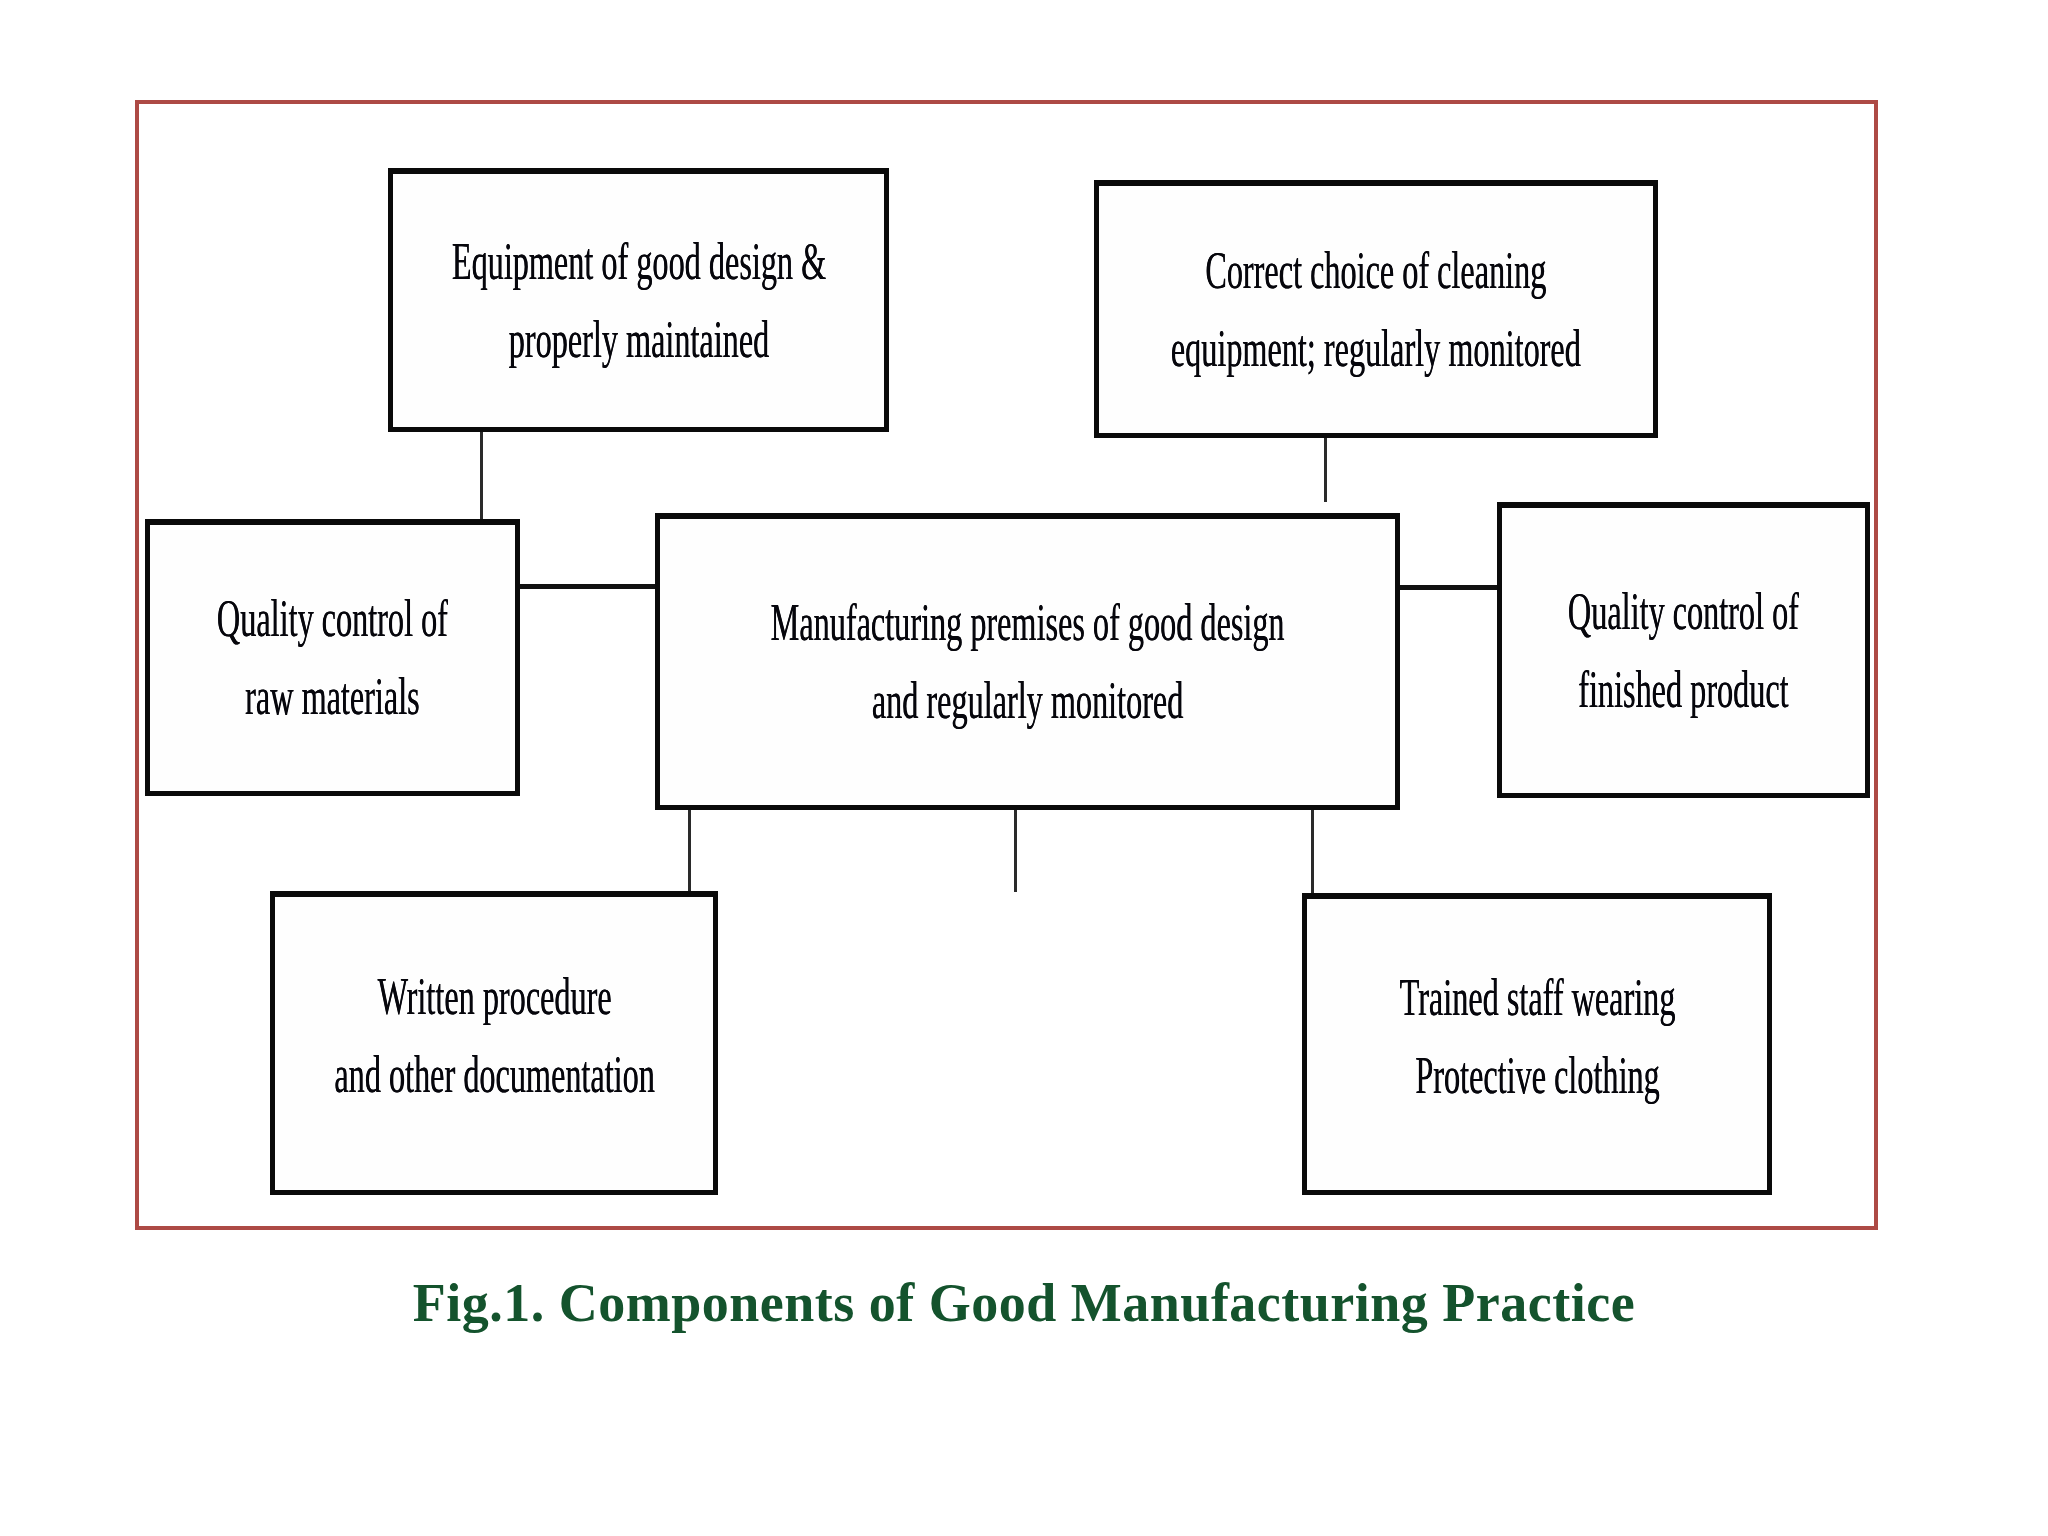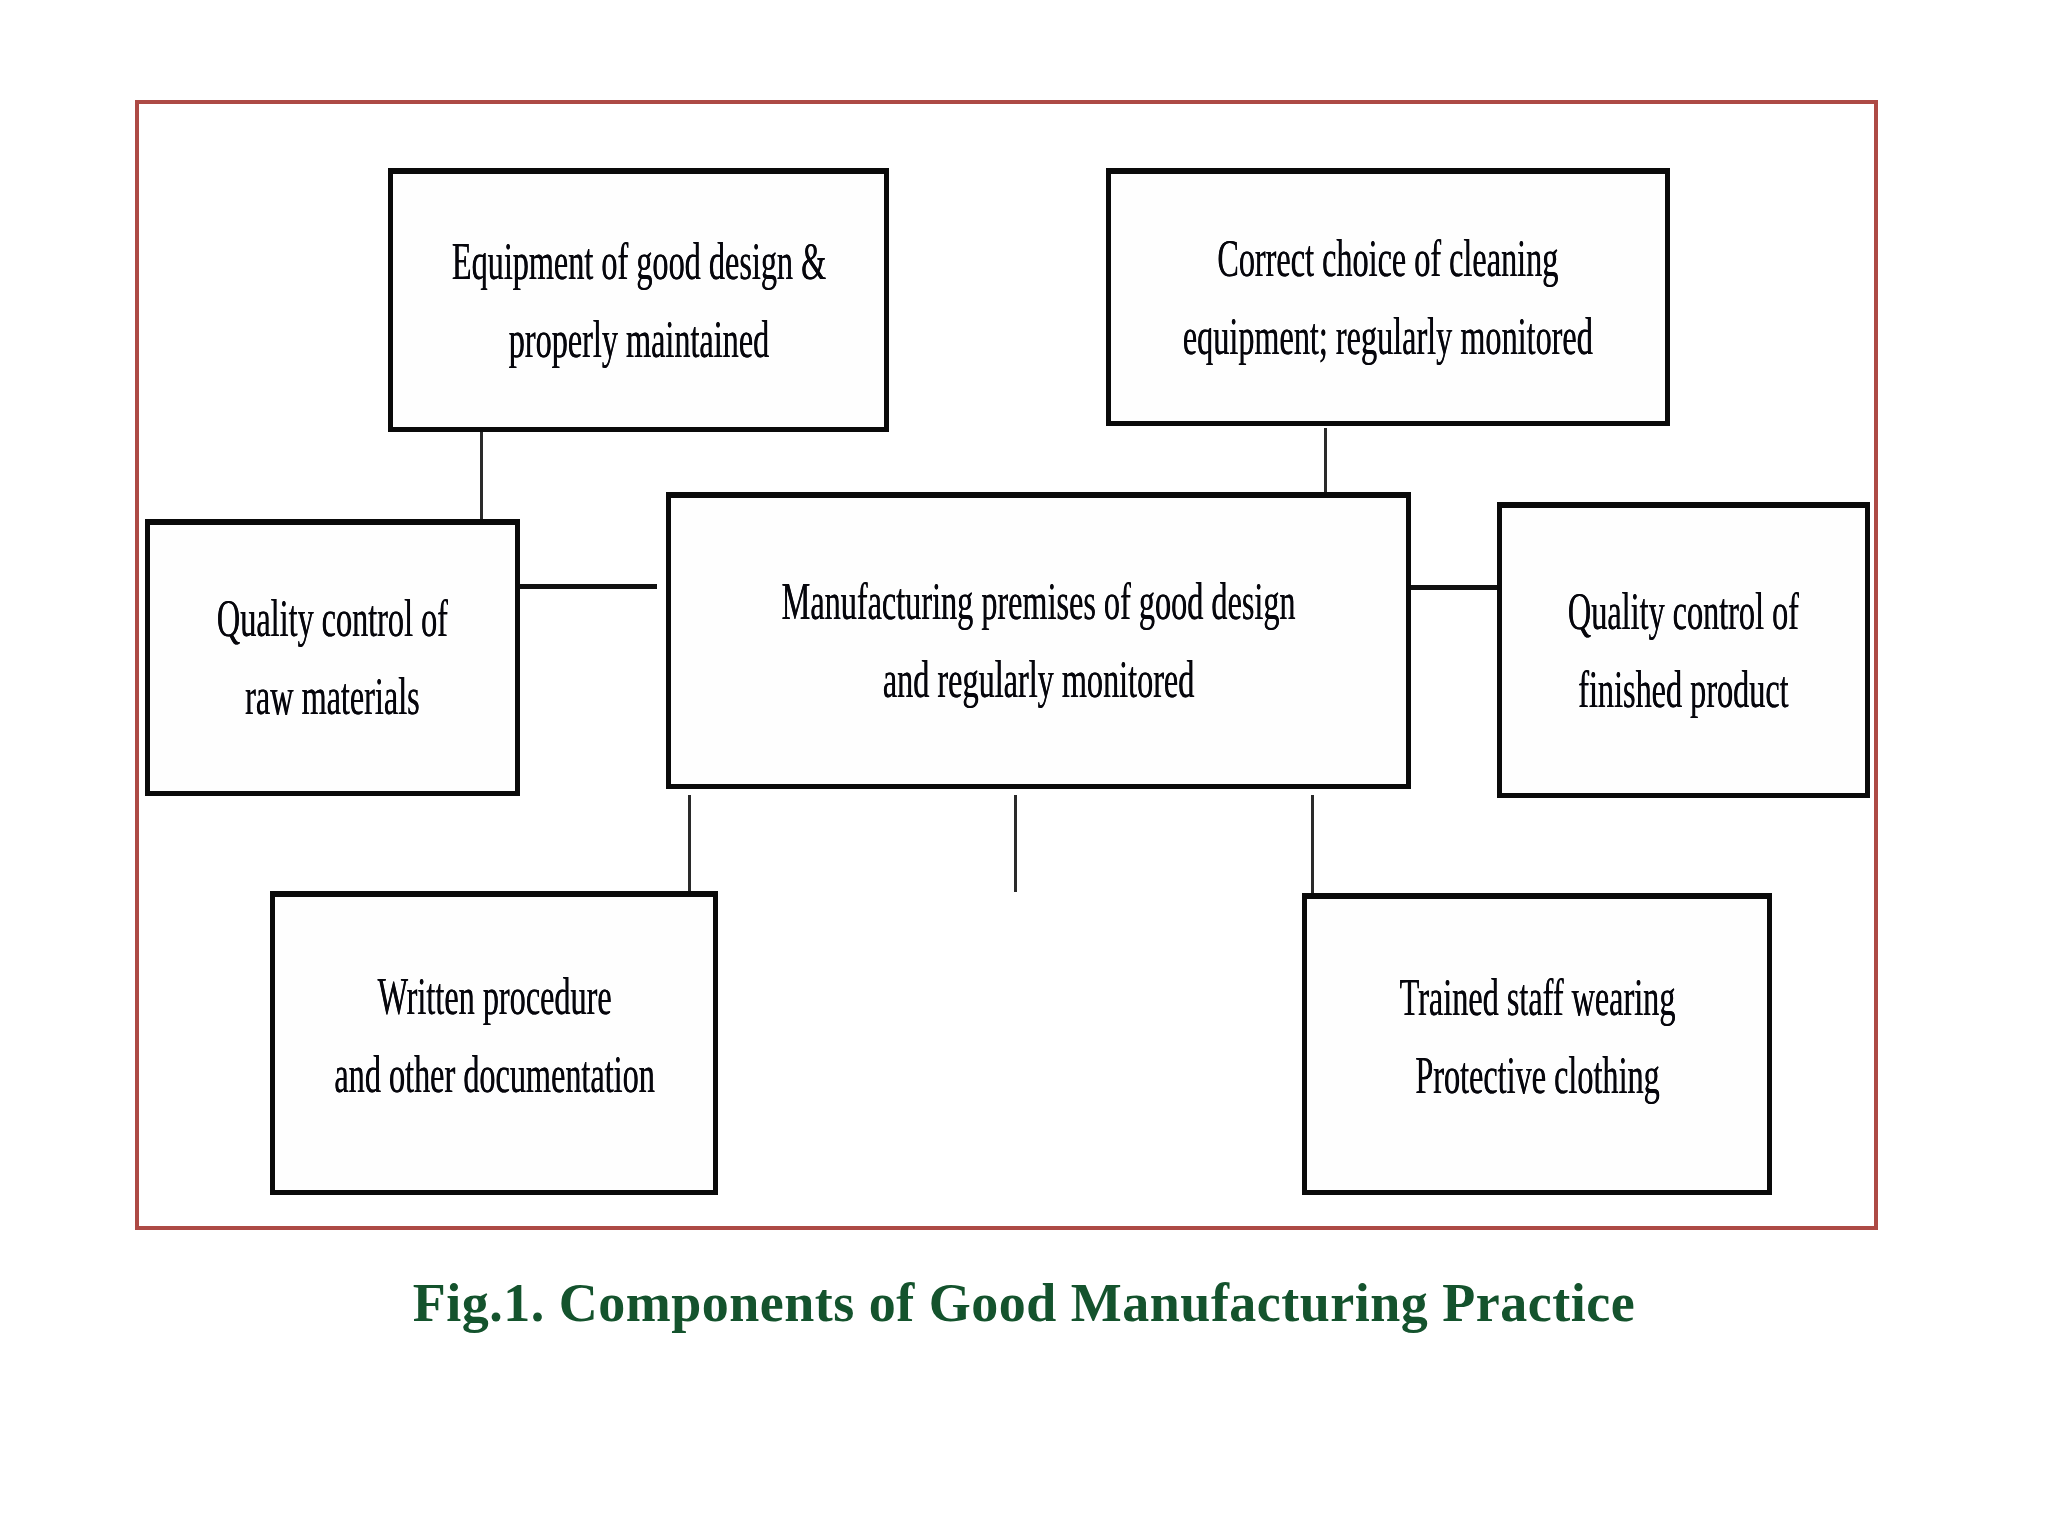--- a/index.html
+++ b/index.html
@@ -45,23 +45,23 @@
     color: var(--text, #06060c);
     transform: scaleX(0.62);
     transform-origin: center;
     text-shadow: 0.5px 0 0 currentColor;
   }
   .node.bottom-row {
     padding-bottom: 16px;
   }
   
   #node-equipment        { left: 388px;  top: 168px; width: 501px; height: 264px; }
-  #node-cleaning         { left: 1094px; top: 168px; width: 564px; height: 258px; margin-left: 12px; }
+  #node-cleaning         { left: 1094px; top: 180px; width: 564px; height: 258px; }
   #node-raw-materials    { left: 145px;  top: 519px; width: 375px; height: 277px; }
-  #node-premises         { left: 655px;  top: 492px; width: 745px; height: 297px; margin-left: 11px; }
+  #node-premises         { left: 655px;  top: 513px; width: 745px; height: 297px; }
   #node-finished-product { left: 1497px; top: 502px; width: 373px; height: 296px; }
   #node-documentation    { left: 270px;  top: 891px; width: 448px; height: 304px; }
   #node-packaging        { left: 780px;  top: 891px; width: 452px; height: 301px; }
   #node-staff            { left: 1302px; top: 893px; width: 470px; height: 302px; justify-content: center; }
   
   .connector { position: absolute; background: var(--connector, #2a2a2a); }
   #conn-equipment-raw     { left: 480px;  top: 430px; width: 3px;   height: 90px; }
   #conn-cleaning-premises { left: 1324px; top: 428px; width: 3px;   height: 74px; }
   #conn-raw-premises      { left: 518px;  top: 584px; width: 139px; height: 5px; background: #111; }
   #conn-premises-finished { left: 1398px; top: 585px; width: 101px; height: 5px; background: #111; }

